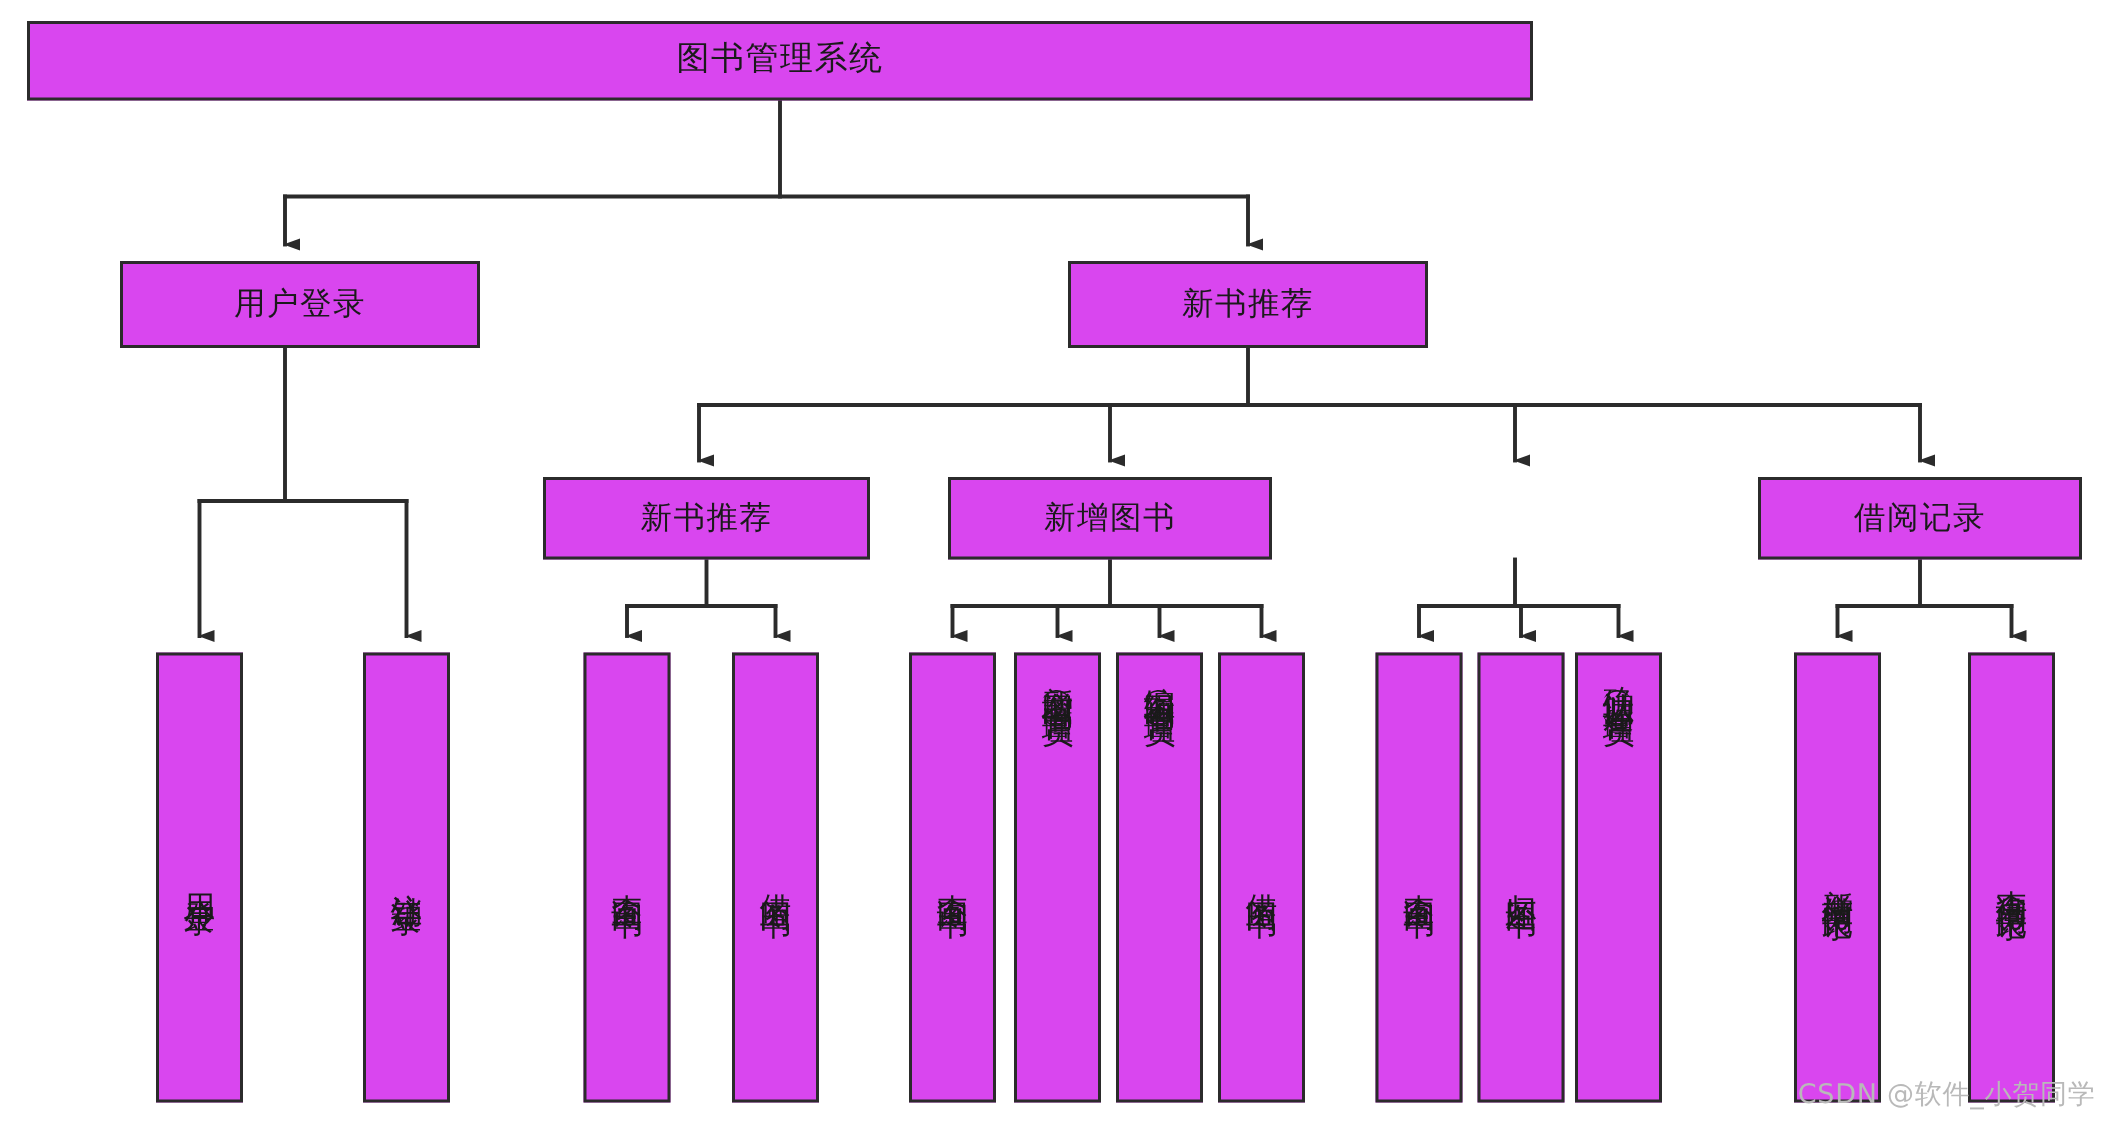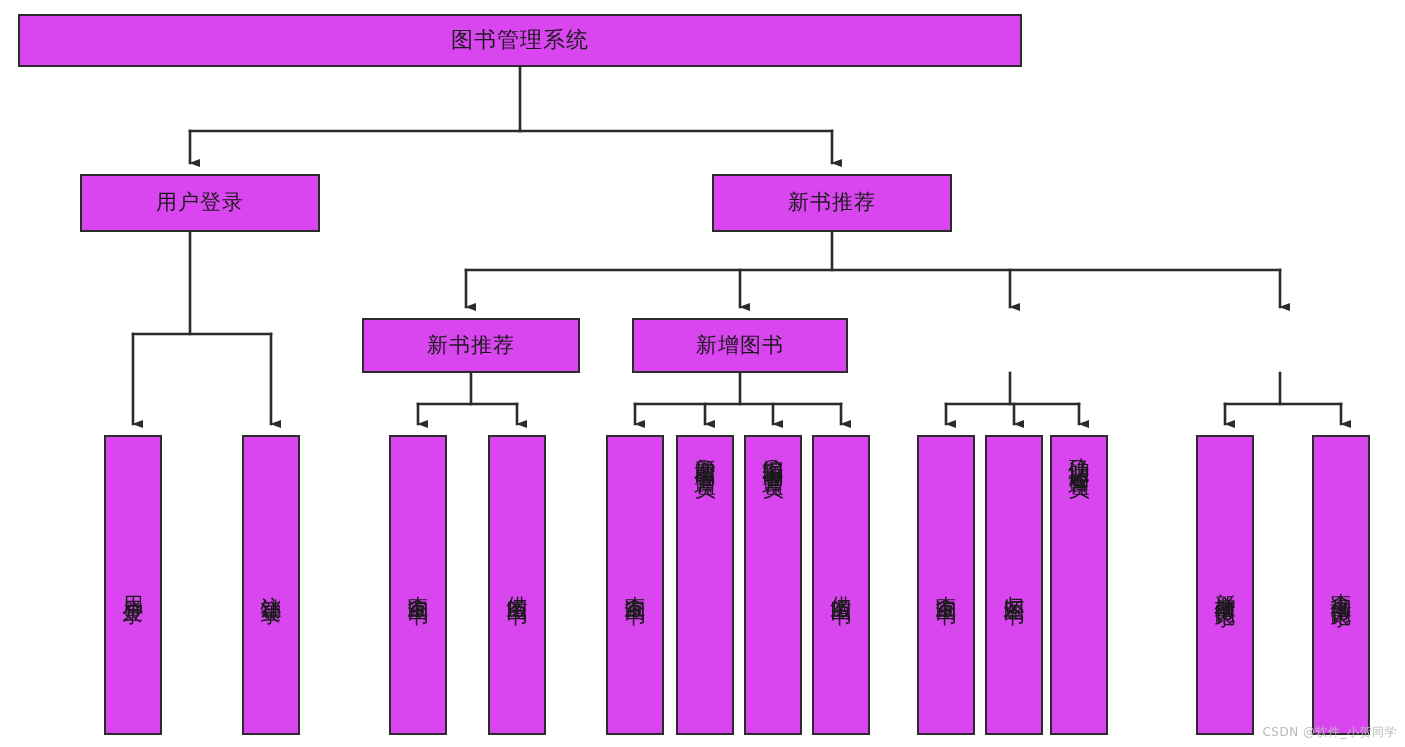--- a/index.html
+++ b/index.html
@@ -56,21 +56,21 @@
     align-items: center;
     justify-content: center;
   }
   .node.vert.toptext {
     justify-content: flex-start;
   }
   .watermark {
     position: absolute;
     right: 8px;
     bottom: 6px;
-    font-size: 12px;
+    font-size: 18px;
     color: #b9b9b9;
     letter-spacing: 0.5px;
     z-index: 5;
     white-space: nowrap;
     font-family: "DejaVu Sans", "Liberation Sans", sans-serif;
   }
 </style>
 </head>
 <body>
 
@@ -119,20 +119,21 @@
       </g>
   </svg>
 
   <div class="node root horiz" style="left: 18px; top: 14px; width: 1004px; height: 53px;">图书管理系统</div>
 
   <div class="node horiz" style="left: 80px; top: 174px; width: 240px; height: 58px;">用户登录</div>
   <div class="node horiz" style="left: 712px; top: 174px; width: 240px; height: 58px;">新书推荐</div>
 
   <div class="node horiz" style="left: 362px; top: 318px; width: 218px; height: 55px;">新书推荐</div>
   <div class="node horiz" style="left: 632px; top: 318px; width: 216px; height: 55px;">新增图书</div>
+  <div class="node horiz" style="left: 1172px; top: 318px; width: 216px; height: 55px;">借阅记录</div>
 
   <div class="node vert" style="left: 104px; top: 435px; width: 58px; height: 300px;">用户登录</div>
   <div class="node vert" style="left: 242px; top: 435px; width: 58px; height: 300px;">注销登录</div>
   <div class="node vert" style="left: 389px; top: 435px; width: 58px; height: 300px;">查询图书</div>
   <div class="node vert" style="left: 488px; top: 435px; width: 58px; height: 300px;">借阅图书</div>
   <div class="node vert" style="left: 606px; top: 435px; width: 58px; height: 300px;">查询图书</div>
   <div class="node vert toptext" style="left: 676px; top: 435px; width: 58px; height: 300px;">新增图书（管理员）</div>
   <div class="node vert toptext" style="left: 744px; top: 435px; width: 58px; height: 300px;">编辑图书（管理员）</div>
   <div class="node vert" style="left: 812px; top: 435px; width: 58px; height: 300px;">借阅图书</div>
   <div class="node vert" style="left: 917px; top: 435px; width: 58px; height: 300px;">查询图书</div>

